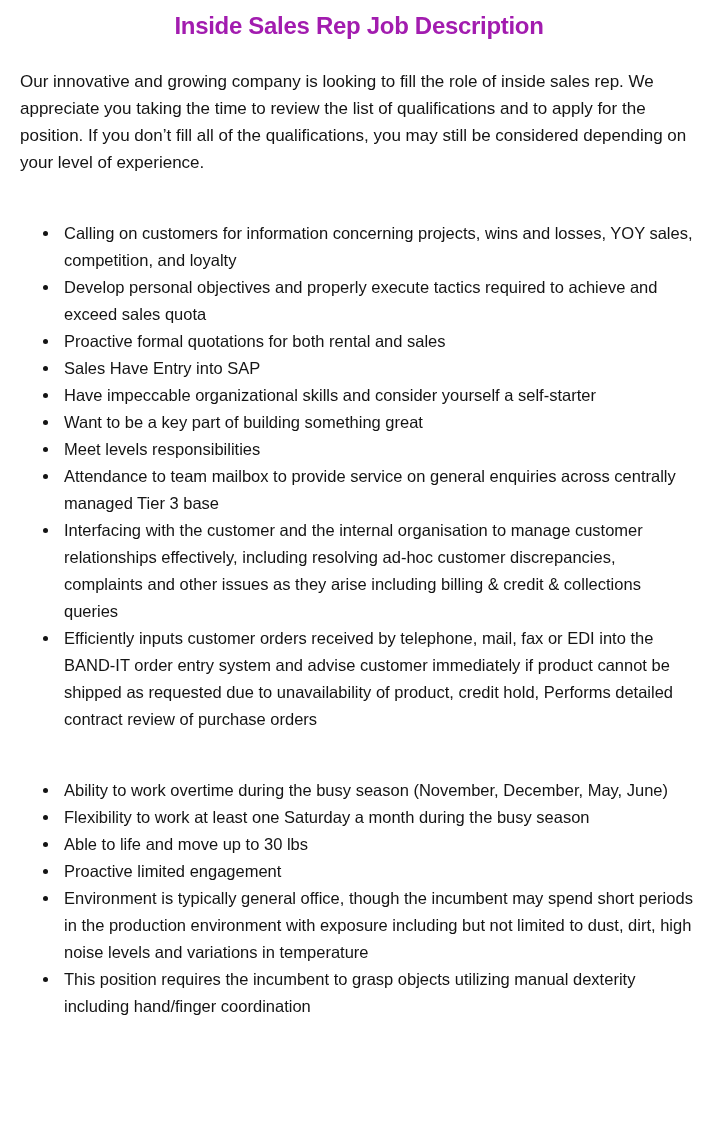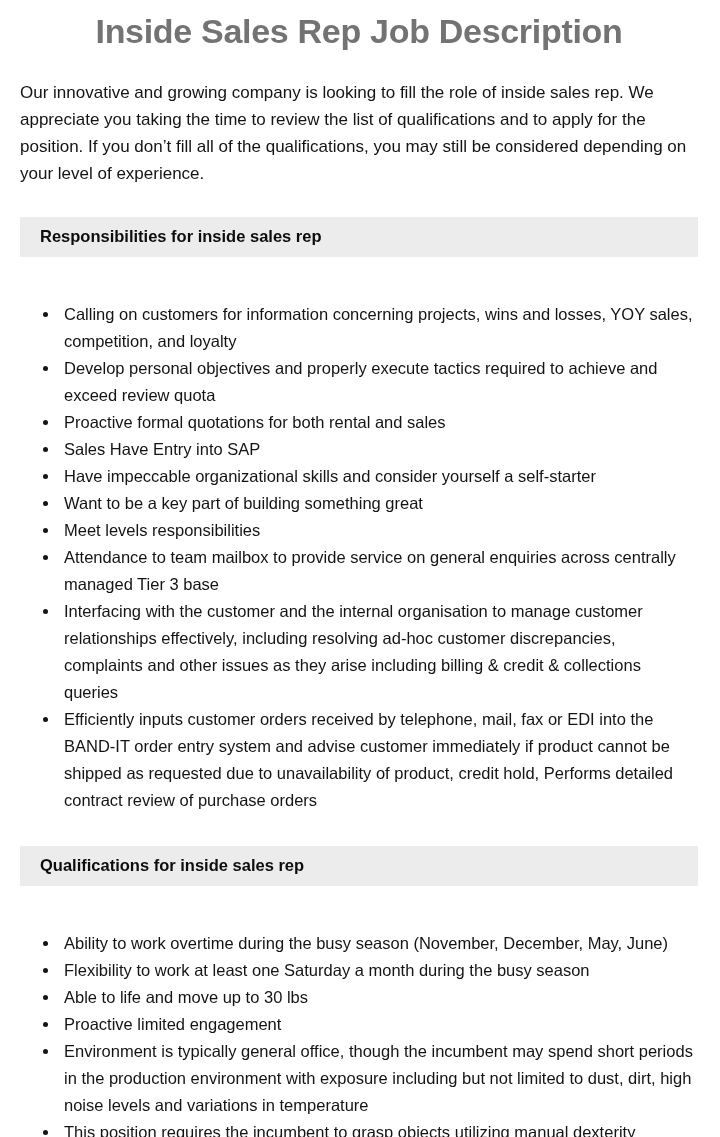--- a/index.html
+++ b/index.html
@@ -11,24 +11,24 @@
     min-height: 1137px;
     margin: 0 auto;
     font-family: "Liberation Sans", sans-serif;
     color: #141414;
     -webkit-font-smoothing: antialiased;
   }
   .page {
     padding: 6px 22px 20px 20px;
   }
   h1.page-title {
-    font-size: 34px;
+    font-size: 24px;
     font-weight: 700;
     text-align: center;
-    color: #737373;
+    color: #a21caf;
     letter-spacing: -0.3px;
     margin: 6px 0 28px 0;
   }
   p.intro {
     font-size: 17px;
     line-height: 27px;
     margin: 0 0 30px 0;
   }
   .section-header {
     background: #ececec;
@@ -52,36 +52,34 @@
 </style>
 </head>
 <body>
 
 <div class="page">
 
   <h1 class="page-title">Inside Sales Rep Job Description</h1>
 
   <p class="intro">Our innovative and growing company is looking to fill the role of inside sales rep. We appreciate you taking the time to review the list of qualifications and to apply for the position. If you don’t fill all of the qualifications, you may still be considered depending on your level of experience.</p>
 
-  <div class="section-header">Responsibilities for inside sales rep</div>
 
   <ul class="bullet-list">
     <li>Calling on customers for information concerning projects, wins and losses, YOY sales, competition, and loyalty</li>
-    <li>Develop personal objectives and properly execute tactics required to achieve and exceed review quota</li>
+    <li>Develop personal objectives and properly execute tactics required to achieve and exceed sales quota</li>
     <li>Proactive formal quotations for both rental and sales</li>
     <li>Sales Have Entry into SAP</li>
     <li>Have impeccable organizational skills and consider yourself a self-starter</li>
     <li>Want to be a key part of building something great</li>
     <li>Meet levels responsibilities</li>
     <li>Attendance to team mailbox to provide service on general enquiries across centrally managed Tier 3 base</li>
     <li>Interfacing with the customer and the internal organisation to manage customer relationships effectively, including resolving ad-hoc customer discrepancies, complaints and other issues as they arise including billing &amp; credit &amp; collections queries</li>
     <li>Efficiently inputs customer orders received by telephone, mail, fax or EDI into the BAND-IT order entry system and advise customer immediately if product cannot be shipped as requested due to unavailability of product, credit hold, Performs detailed contract review of purchase orders</li>
   </ul>
 
-  <div class="section-header">Qualifications for inside sales rep</div>
 
   <ul class="bullet-list">
     <li>Ability to work overtime during the busy season (November, December, May, June)</li>
     <li>Flexibility to work at least one Saturday a month during the busy season</li>
     <li>Able to life and move up to 30 lbs</li>
     <li>Proactive limited engagement</li>
     <li>Environment is typically general office, though the incumbent may spend short periods in the production environment with exposure including but not limited to dust, dirt, high noise levels and variations in temperature</li>
     <li>This position requires the incumbent to grasp objects utilizing manual dexterity including hand/finger coordination</li>
   </ul>
 

